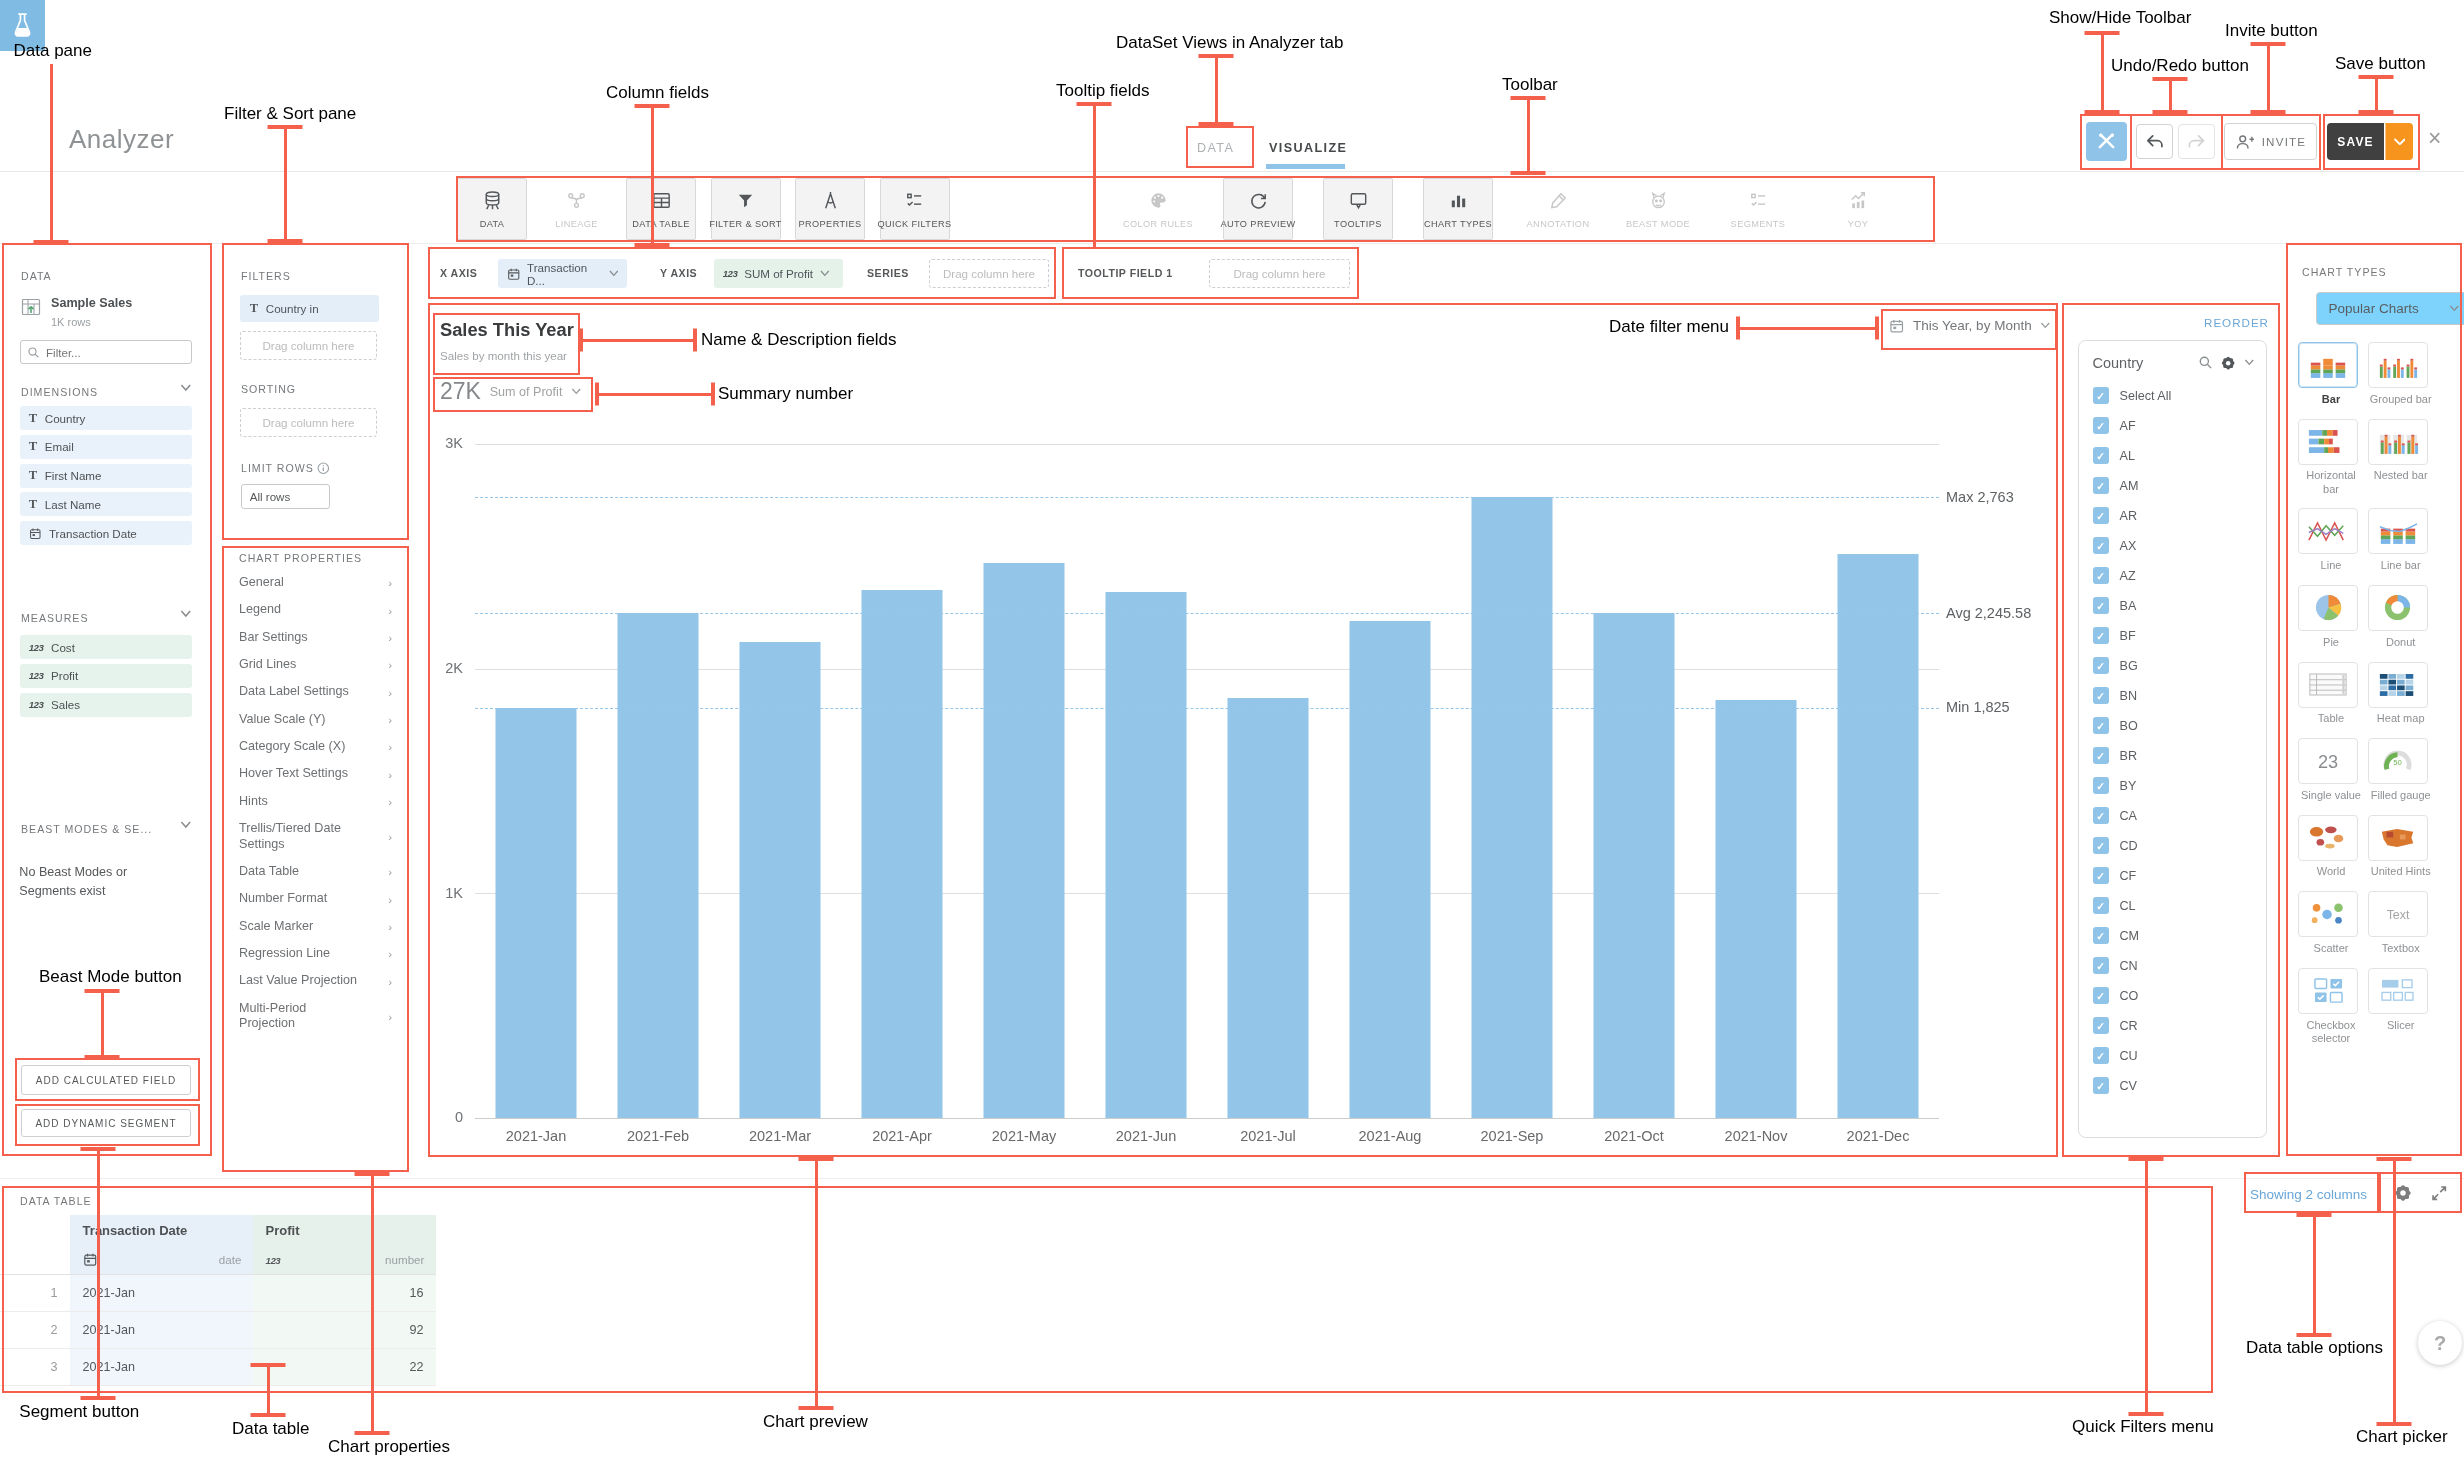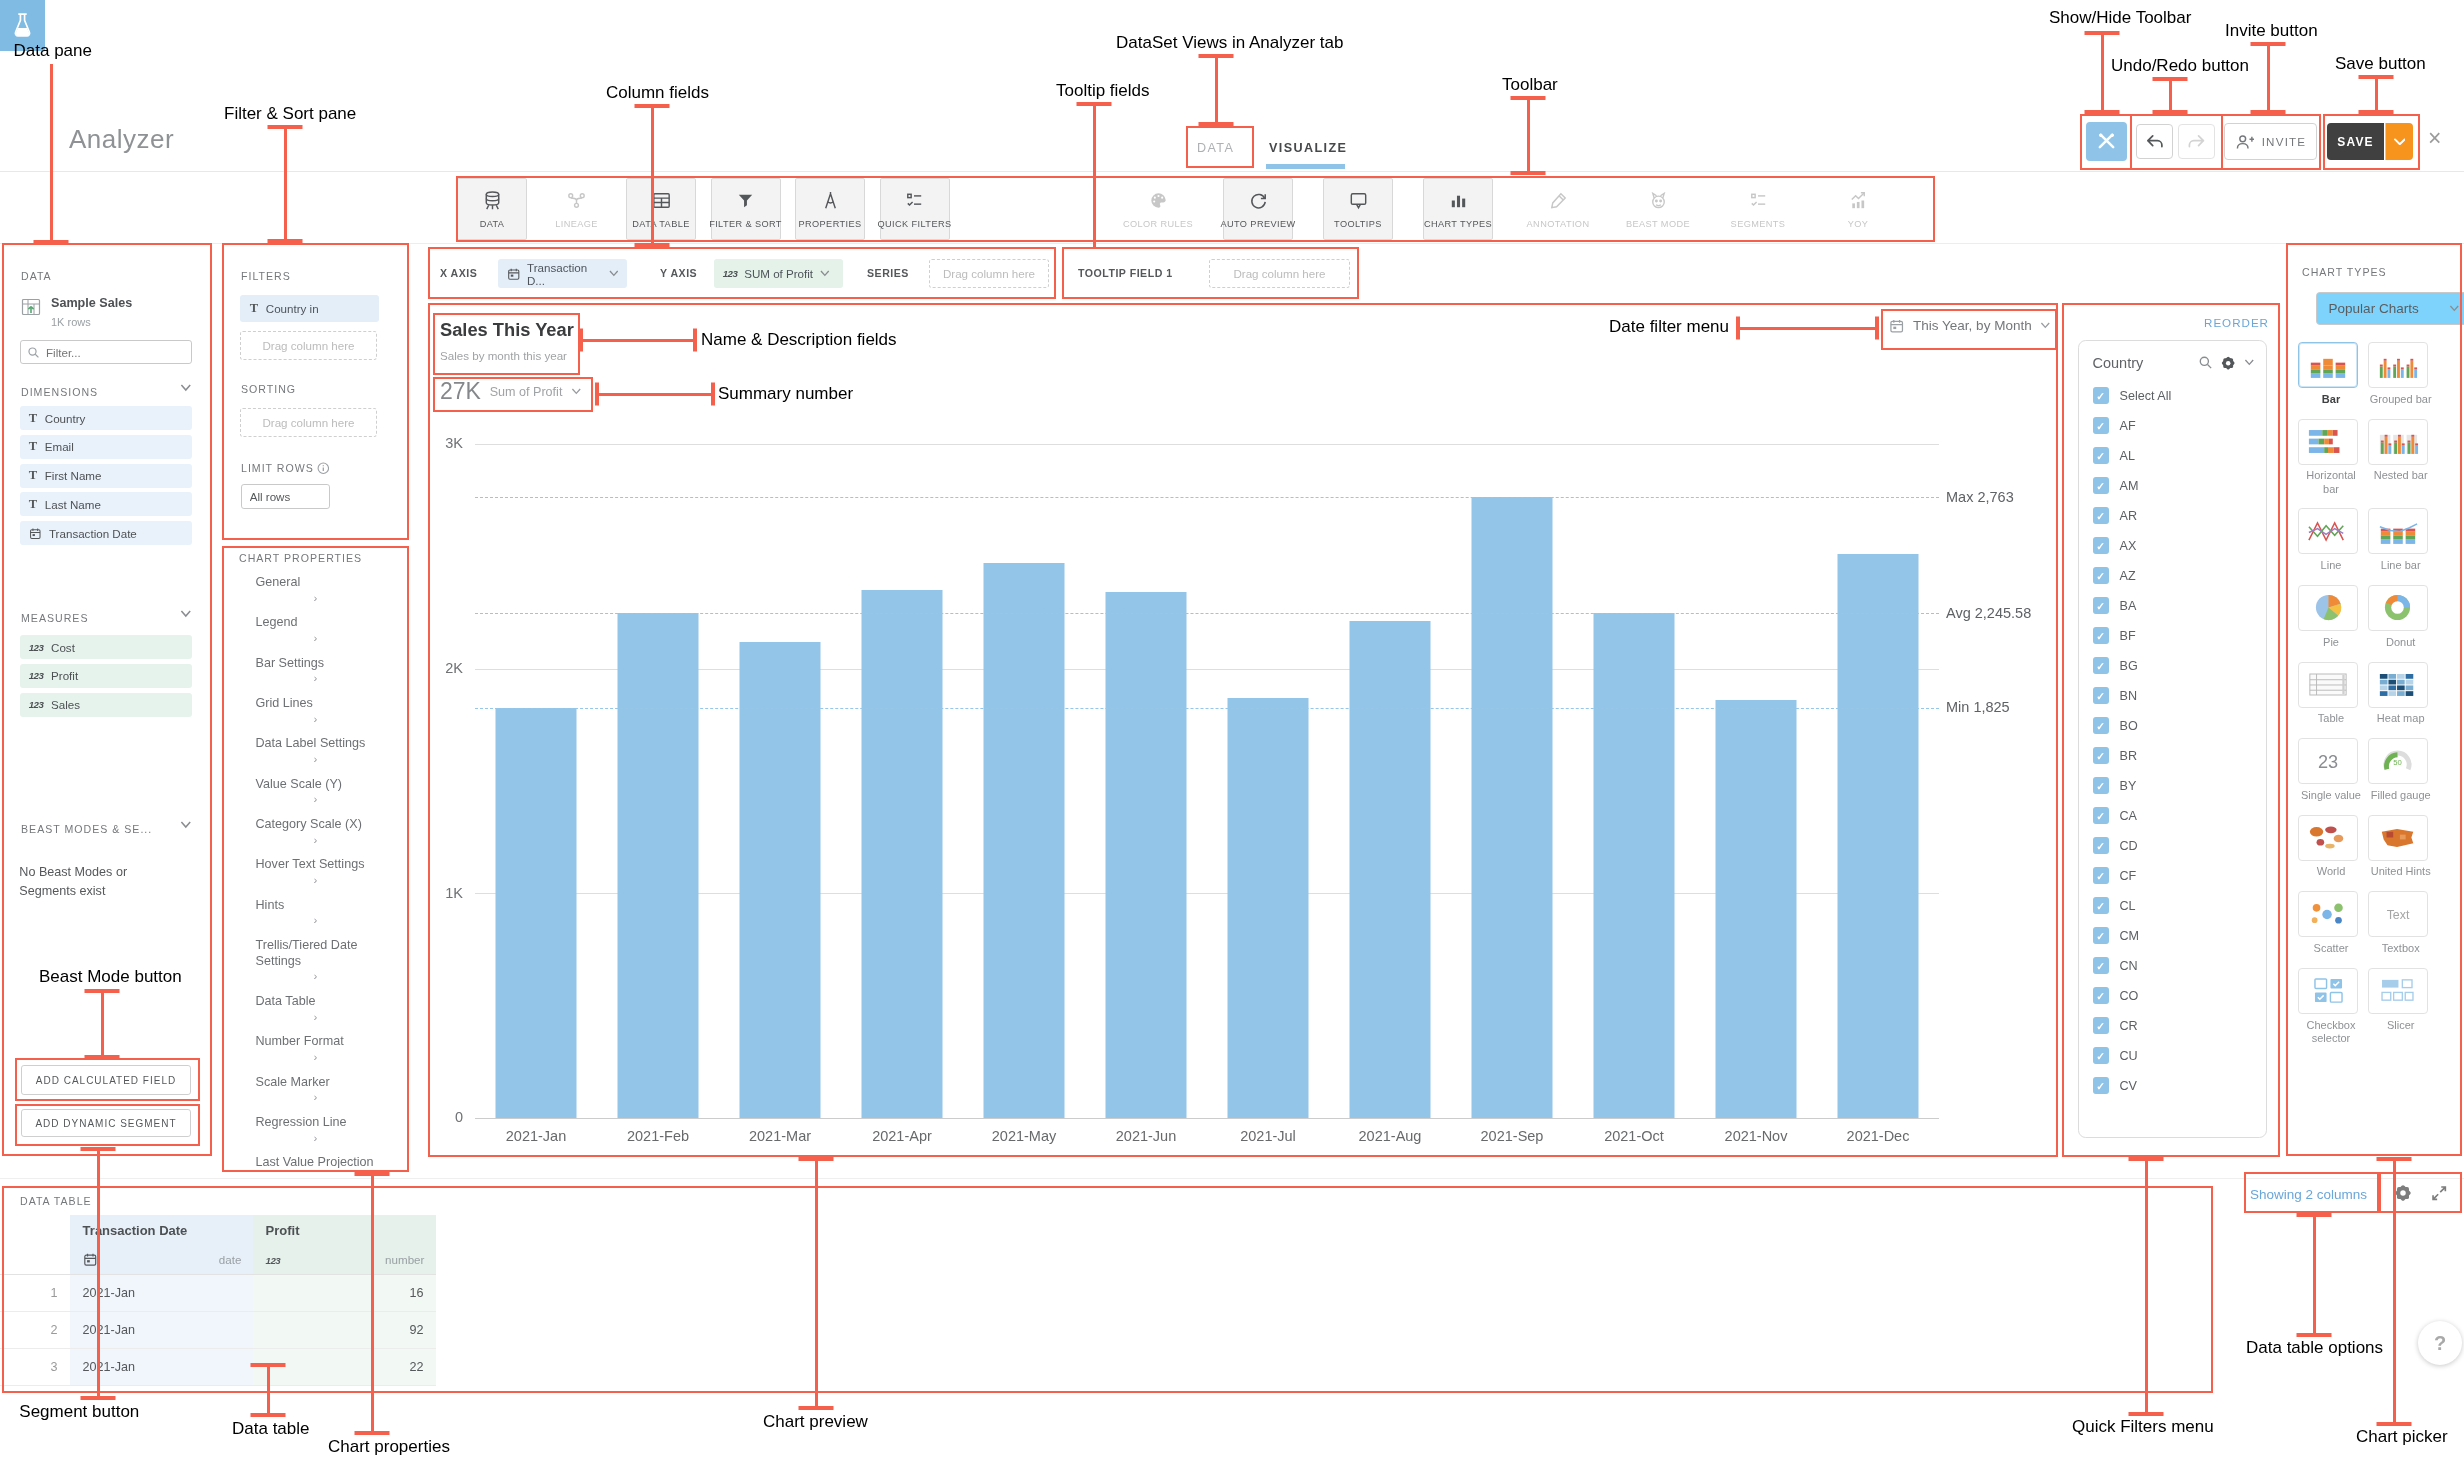--- a/index.html
+++ b/index.html
@@ -89,21 +89,21 @@
   #ct-dd { left:2302px; top:292px; width:156px; height:33px; border:1px solid #c9c9c9; border-radius:3.9px; display:flex; align-items:center; justify-content:space-between; padding:0 11.6px; font-size:13.5px; color:#5a5d60; background:#7dd3fc;margin-left:14px; }
   #ct-grid { left:2300px; top:342px; width:137px; display:grid; grid-template-columns:62px 62px; column-gap:7.7px; row-gap:12.6px; justify-items:center; }
   .tile { width:60px; height:46px; border:1px solid #e2e2e2; border-radius:3.9px; background:#fff; display:flex; align-items:center; justify-content:center; overflow:hidden; }
   .tile.sel { border:1px solid #8fc3e8; box-shadow:0 0 0 1px #cde5f5 inset; }
   .tile-lbl { margin-top:4.8px; text-align:center; font-size:11px; line-height:1.2; color:#8e9194; width:66px; }
   .tile-lbl.sel { color:#3f4143; font-weight:bold; }
 
   
   #cp-title { left:239px; top:552px; font-size:10.6px; letter-spacing:1px; color:#75787b; }
   #cp-list { left:239px; top:575px; width:153px; height:593px; display:flex; flex-direction:column; gap:11.6px; overflow:hidden; }
-  .prop-item { display:flex; justify-content:space-between; align-items:center; color:#6d7073; font-size:12.6px;flex-direction:column; }
+  .prop-item { display:flex; justify-content:space-between; align-items:center; color:#6d7073; font-size:12.6px; }
   .prop-item span:first-child { width:120px; line-height:1.25; }
   .prop-chev { color:#9a9da0; font-size:11.6px; }
 
   
   .sec-lbl { font-size:10.6px; letter-spacing:1px; color:#75787b; }
   #f-filters { left:241px; top:270px; }
   #f-chip { left:240px; top:295px; width:139px; height:27px; background:#e4eef9; border-radius:2.9px; display:flex; align-items:center; gap:7.7px; padding:0 9.7px; font-size:11.6px; color:#4e545a; }
   #f-drag1 { left:240px; top:331px; width:137px; height:29px; }
   .dragbox2 { border:1px dashed #cfcfcf; border-radius:2.9px; color:#bcbcbc; font-size:11.6px; display:flex; align-items:center; justify-content:center; }
   #f-sorting { left:241px; top:383px; }

